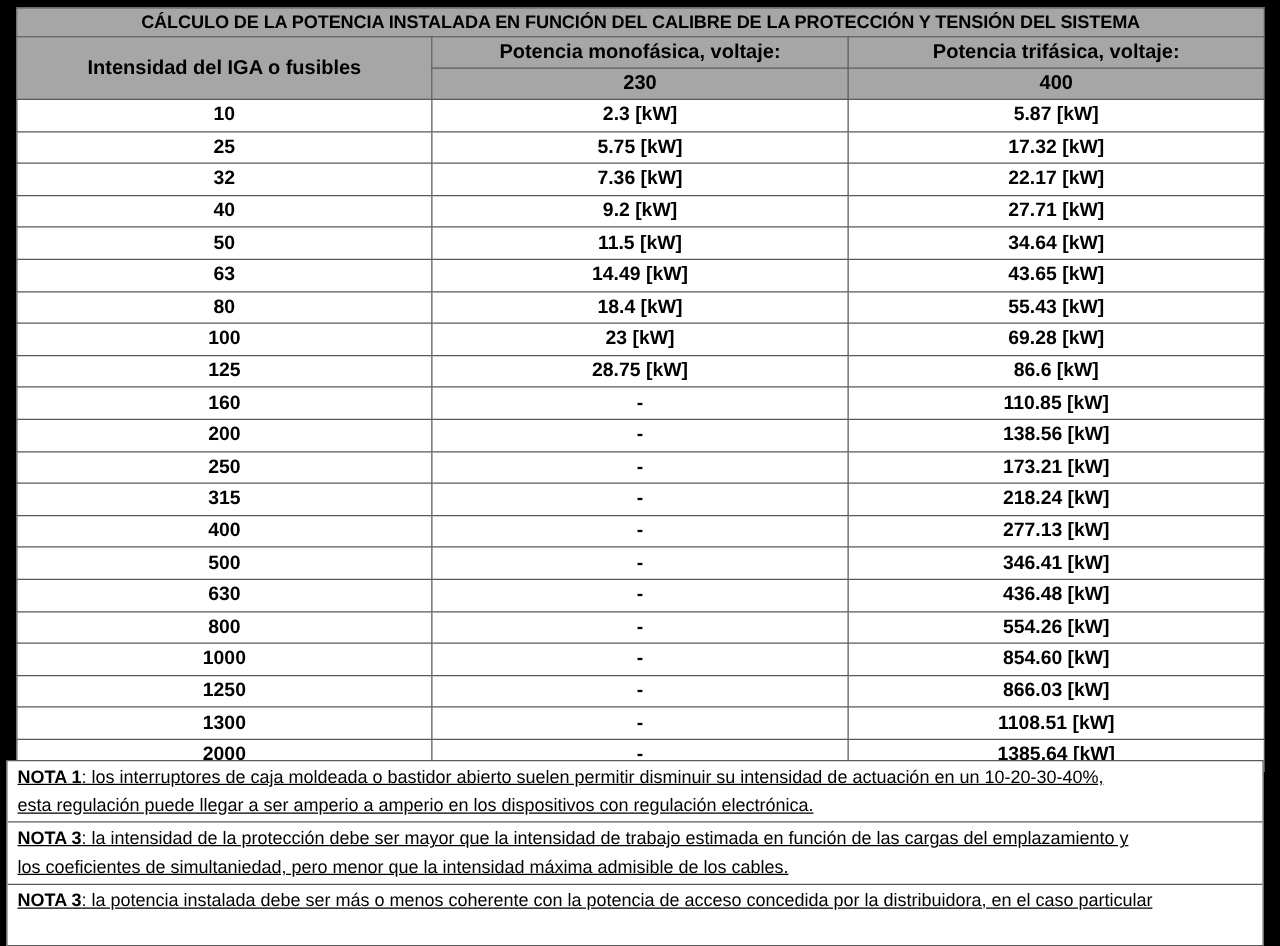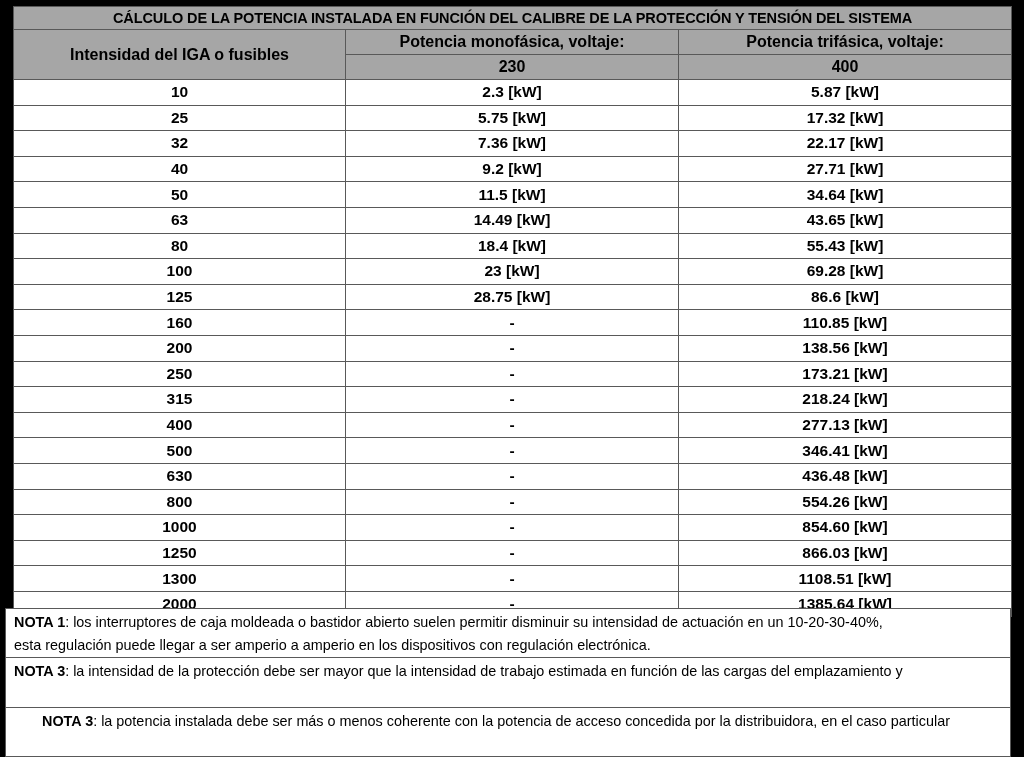--- a/index.html
+++ b/index.html
@@ -94,24 +94,25 @@
     padding: 2px 4px 2px 8px;
     font-size: 14.4px;
     line-height: 23px;
     color: #000000;
     text-align: justify;
     text-justify: inter-word;
     height: 49.3px;
     overflow: hidden;
     white-space: nowrap;
   }
-  .note:last-child { border-bottom: none; margin-left: 28px; }
+  .note:last-child { border-bottom: none; }
   .note-line {
     display: block;
     white-space: nowrap;
+    text-decoration: underline;
   }
   .note-line.justified {
     display: flex;
     justify-content: space-between;
     white-space: nowrap;
   }
   .note-label {
     font-weight: bold;
   }
 </style>
@@ -255,20 +256,21 @@
       <div class="note">
         <span class="note-line justified">
           <span><span class="note-label">NOTA 1</span><span>: los interruptores de caja moldeada o bastidor abierto suelen permitir disminuir su intensidad de actuación en un 10-20-30-40%,</span></span>
         </span>
         <span class="note-line">esta regulación puede llegar a ser amperio a amperio en los dispositivos con regulación electrónica.</span>
       </div>
       <div class="note">
         <span class="note-line justified">
           <span><span class="note-label">NOTA 3</span><span>: la intensidad de la protección debe ser mayor que la intensidad de trabajo estimada en función de las cargas del emplazamiento y</span></span>
         </span>
+        <span class="note-line">los coeficientes de simultaniedad, pero menor que la intensidad máxima admisible de los cables.</span>
       </div>
       <div class="note">
         <span class="note-line justified">
           <span><span class="note-label">NOTA 3</span><span>: la potencia instalada debe ser más o menos coherente con la potencia de acceso concedida por la distribuidora, en el caso particular</span></span>
         </span>
       </div>
     </div>
 
 </div>
 

